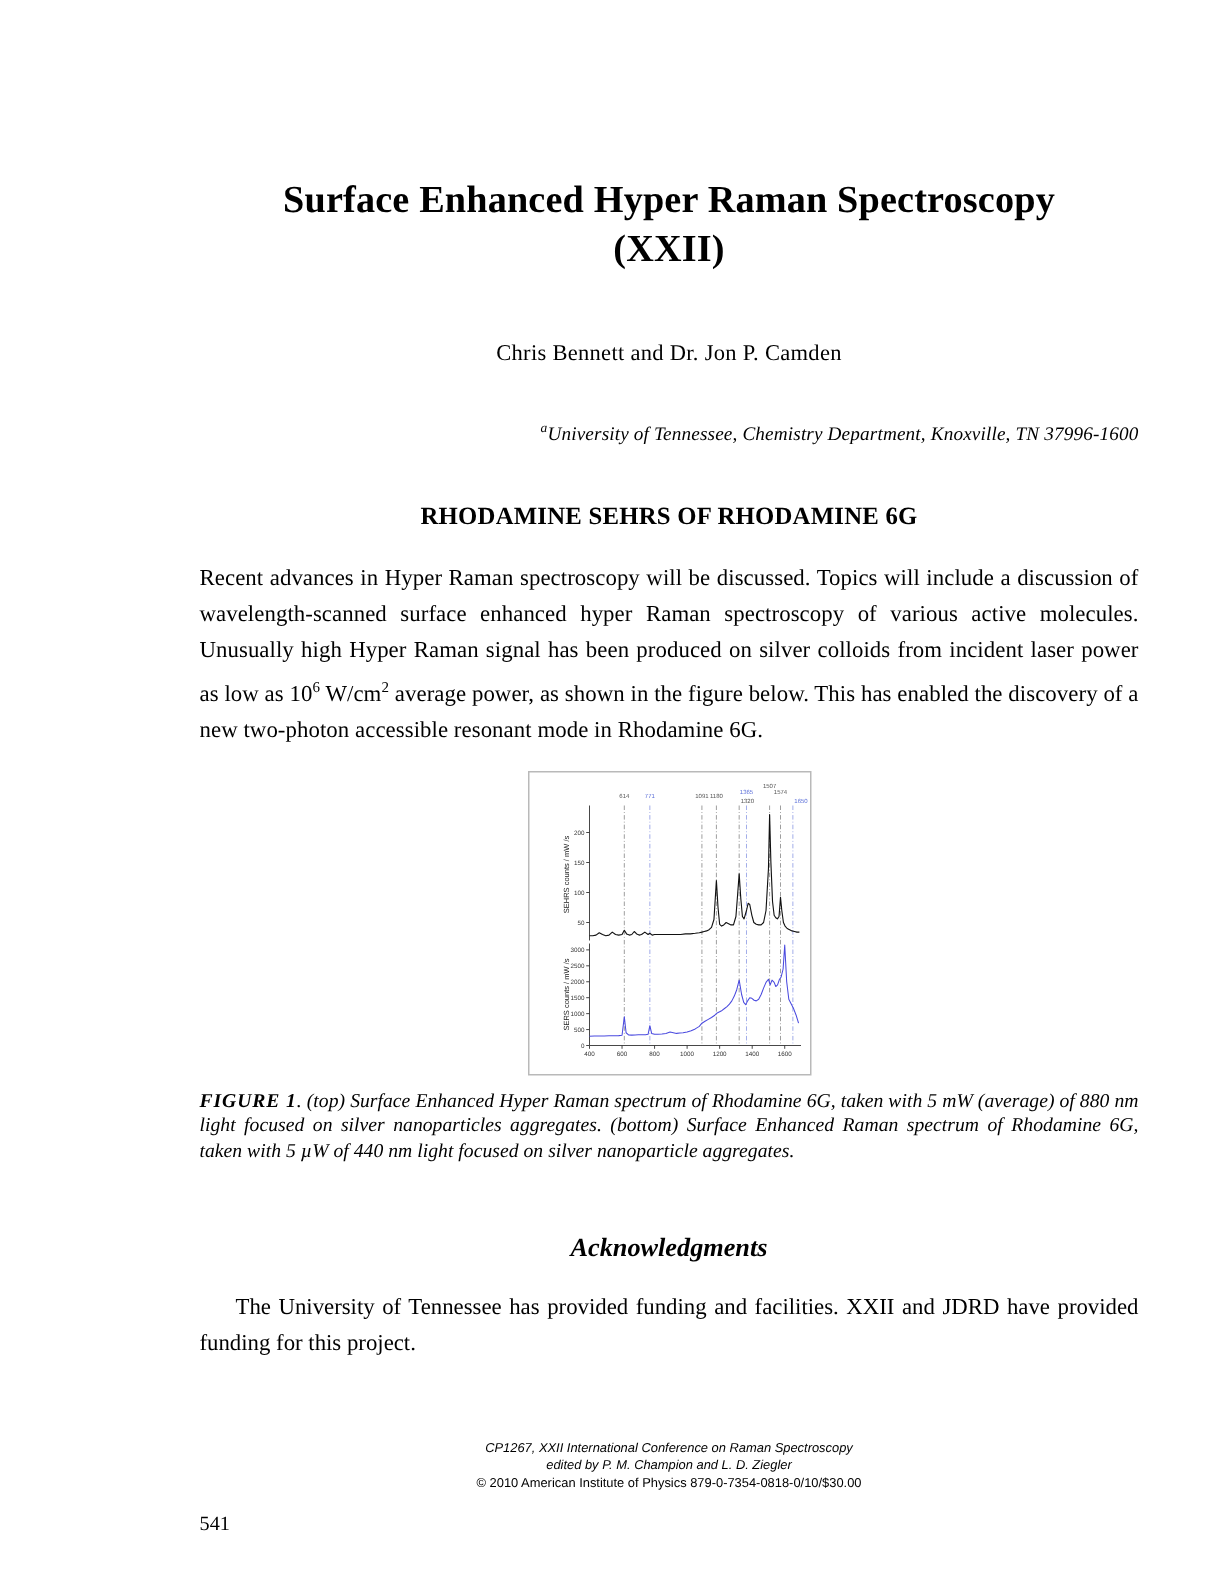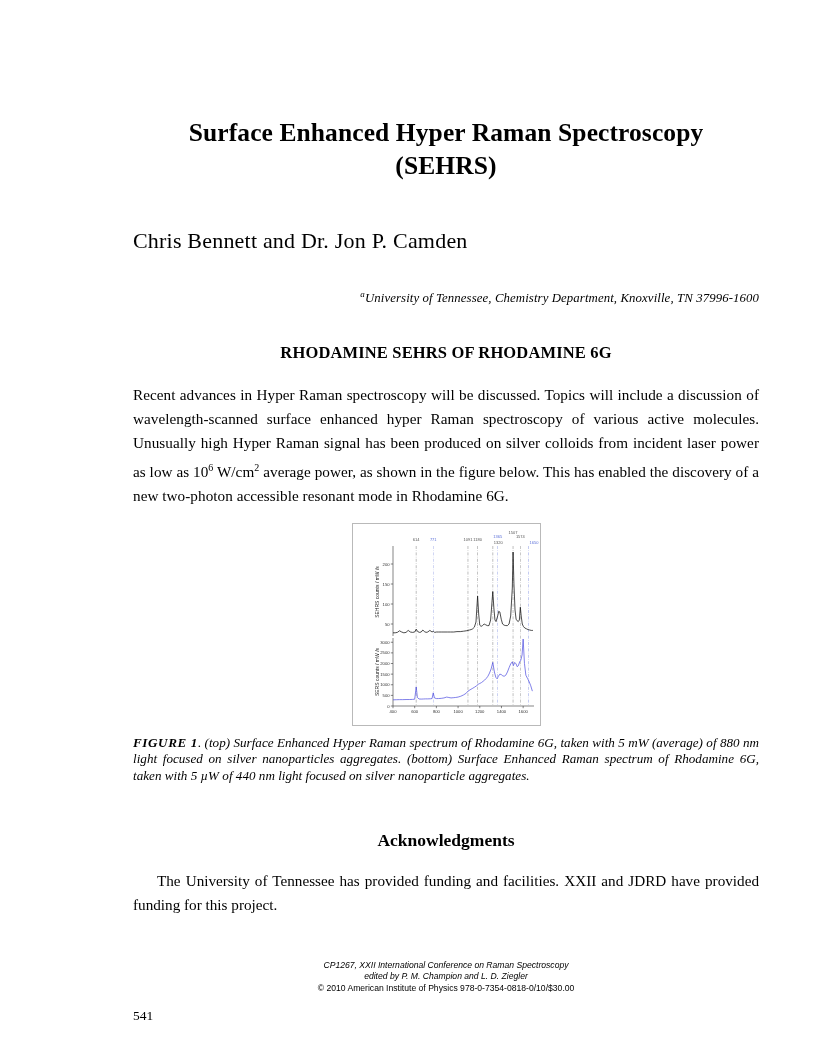--- a/index.html
+++ b/index.html
@@ -34,21 +34,22 @@
     line-height: 33px;
     text-align: center;
     margin: 0;
     padding-top: 100px;
     letter-spacing: 0.1px;
   }
   .doc-title .line2 { display: block; }
 
   
   .authors {
-    font-size: 22px;
+    text-align: center;
+    font-size: 15px;
     margin-top: 46px;
     letter-spacing: 0.2px;
   }
 
   
   .affiliation {
     text-align: right;
     font-style: italic;
     font-size: 12.8px;
     margin-top: 35px;
@@ -112,20 +113,21 @@
     font-weight: bold;
     letter-spacing: 0.6px;
   }
 
   
   .ack-heading {
     text-align: center;
     font-weight: bold;
     font-size: 17.5px;
     margin-top: 46px;
+    font-style: italic;
   }
   .ack-body {
     font-size: 15.2px;
     line-height: 24px;
     text-align: justify;
     margin-top: 18px;
     text-indent: 24px;
   }
 
   
@@ -150,21 +152,21 @@
   }
 </style>
 </head>
 <body>
 
 <div class="page">
   <div class="content">
 
     <h1 class="doc-title">
       <span>Surface Enhanced Hyper Raman Spectroscopy</span>
-      <span class="line2">(SEHRS)</span>
+      <span class="line2">(XXII)</span>
     </h1>
 
     <div class="authors">Chris Bennett and Dr. Jon P. Camden</div>
 
     <div class="affiliation"><sup>a</sup><span>University of Tennessee, Chemistry Department, Knoxville, TN 37996-1600</span></div>
 
     <div class="section-heading">RHODAMINE SEHRS OF RHODAMINE 6G</div>
 
     <p class="abstract"><span>Recent advances in Hyper Raman spectroscopy will be discussed.  Topics will include a discussion of wavelength-scanned surface enhanced hyper Raman spectroscopy of various active molecules.   Unusually high Hyper Raman signal has been produced on silver colloids from incident laser power as low as 10</span><sup>6</sup><span> W/cm</span><sup>2</sup><span> average power, as shown in the figure below.  This has enabled the discovery of a new two-photon accessible resonant mode in Rhodamine 6G.</span></p>
 
@@ -237,19 +239,19 @@
     </div>
 
     <p class="caption"><span class="fignum">FIGURE 1</span><span>.  (top) Surface Enhanced Hyper Raman spectrum of Rhodamine 6G, taken with 5 mW (average) of 880 nm light focused on silver nanoparticles aggregates.  (bottom)  Surface Enhanced Raman spectrum of Rhodamine 6G, taken with 5 µW of 440 nm light focused on silver nanoparticle aggregates.</span></p>
 
     <div class="ack-heading">Acknowledgments</div>
     <p class="ack-body">The University of Tennessee has provided funding and facilities.  XXII and JDRD have provided funding for this project.</p>
 
     <div class="footer">
       <div class="f-italic">CP1267, XXII International Conference on Raman Spectroscopy</div>
       <div class="f-italic">edited by P. M. Champion and L. D. Ziegler</div>
-      <div>© 2010 American Institute of Physics 978-0-7354-0818-0/10/$30.00</div>
+      <div>© 2010 American Institute of Physics 879-0-7354-0818-0/10/$30.00</div>
     </div>
 
     <div class="pagenum">541</div>
 
   </div>
 </div>
 
 </body></html>

